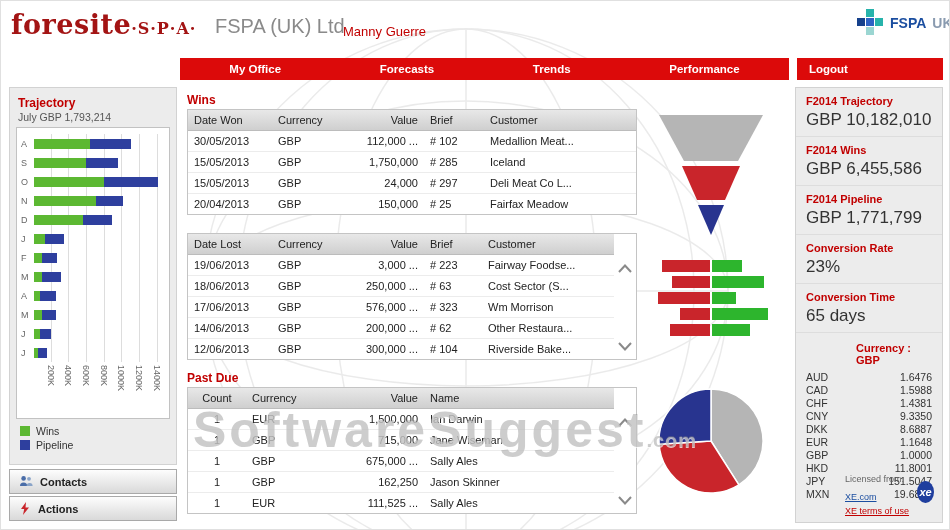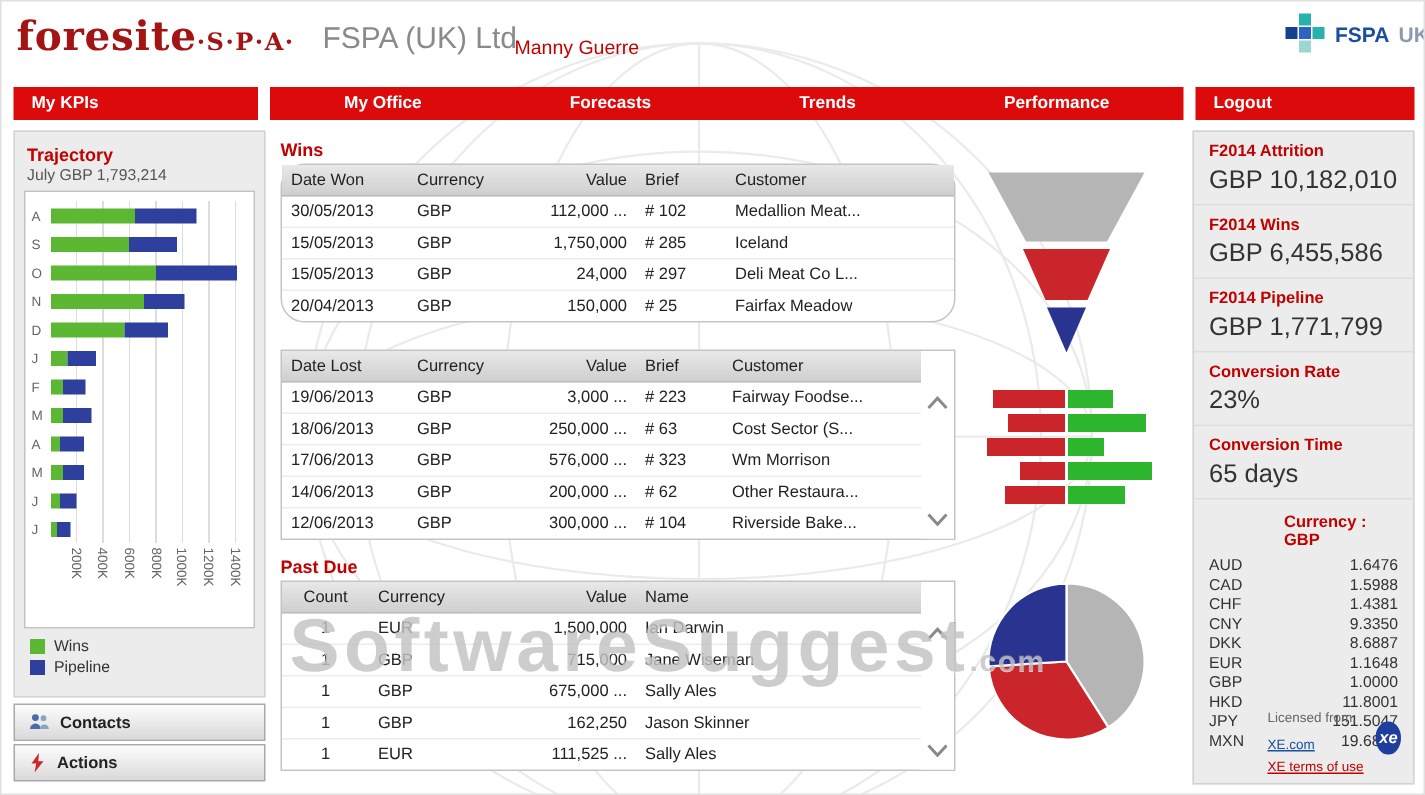--- a/index.html
+++ b/index.html
@@ -131,21 +131,20 @@
         <span class="sq1"></span>
         <span class="sq2"></span>
         <span class="sq3"></span>
         <span class="sq4"></span>
         <span class="sq5"></span>
       </span>
     <span class="brand-fspa">FSPA</span>
     <span class="brand-uk">UK</span>
   </div>
 
-  <div class="navbar nav-left">My KPIs</div>
   <div class="navbar nav-mid">
     <span>My Office</span>
     <span>Forecasts</span>
     <span>Trends</span>
     <span>Performance</span>
   </div>
   <div class="navbar nav-right">Logout</div>
 
   <div class="sidebar">
     <div class="s-title">Trajectory</div>
@@ -270,21 +269,21 @@
     <span>Contacts</span>
   </button>
   <button class="side-btn btn-actions">
     <svg width="12" height="13" viewBox="0 0 12 13">
         <polygon points="7,0 2,7 5.2,7 4,13 10,5.5 6.5,5.5" fill="#c9252b"></polygon>
       </svg>
     <span>Actions</span>
   </button>
 
   <div class="sec-title" style="left:186px; top:92px;">Wins</div>
-  <div class="table-wrap" style="left:186px; top:108px;border-radius:16px;">
+  <div class="table-wrap" style="left:186px; top:108px;">
     <table id="winsTable">
         <colgroup>
           <col style="width:84px">
           <col style="width:64px">
           <col style="width:88px">
           <col style="width:60px">
           <col style="width:auto">
         </colgroup>
         <thead>
           <tr>
@@ -474,21 +473,21 @@
     </svg>
   <svg class="chart-abs" style="left:650px; top:385px;" width="120" height="110" id="pie">
       <path d="M60,55 L60.0,3.0 A52,52 0 0 1 87.9,98.9 Z" fill="#b5b5b5" stroke="#fff" stroke-width="1.5"></path>
       <path d="M60,55 L87.9,98.9 A52,52 0 0 1 8.1,58.3 Z" fill="#c9252b" stroke="#fff" stroke-width="1.5"></path>
       <path d="M60,55 L8.1,58.3 A52,52 0 0 1 60.0,3.0 Z" fill="#28348f" stroke="#fff" stroke-width="1.5"></path>
     </svg>
 
   <div class="rightbar">
     <div id="kpiList">
         <div class="kpi">
-          <div class="kpi-label">F2014 Attrition</div>
+          <div class="kpi-label">F2014 Trajectory</div>
           <div class="kpi-value">GBP 10,182,010</div>
         </div>
         <div class="kpi">
           <div class="kpi-label">F2014 Wins</div>
           <div class="kpi-value">GBP 6,455,586</div>
         </div>
         <div class="kpi">
           <div class="kpi-label">F2014 Pipeline</div>
           <div class="kpi-value">GBP 1,771,799</div>
         </div>

